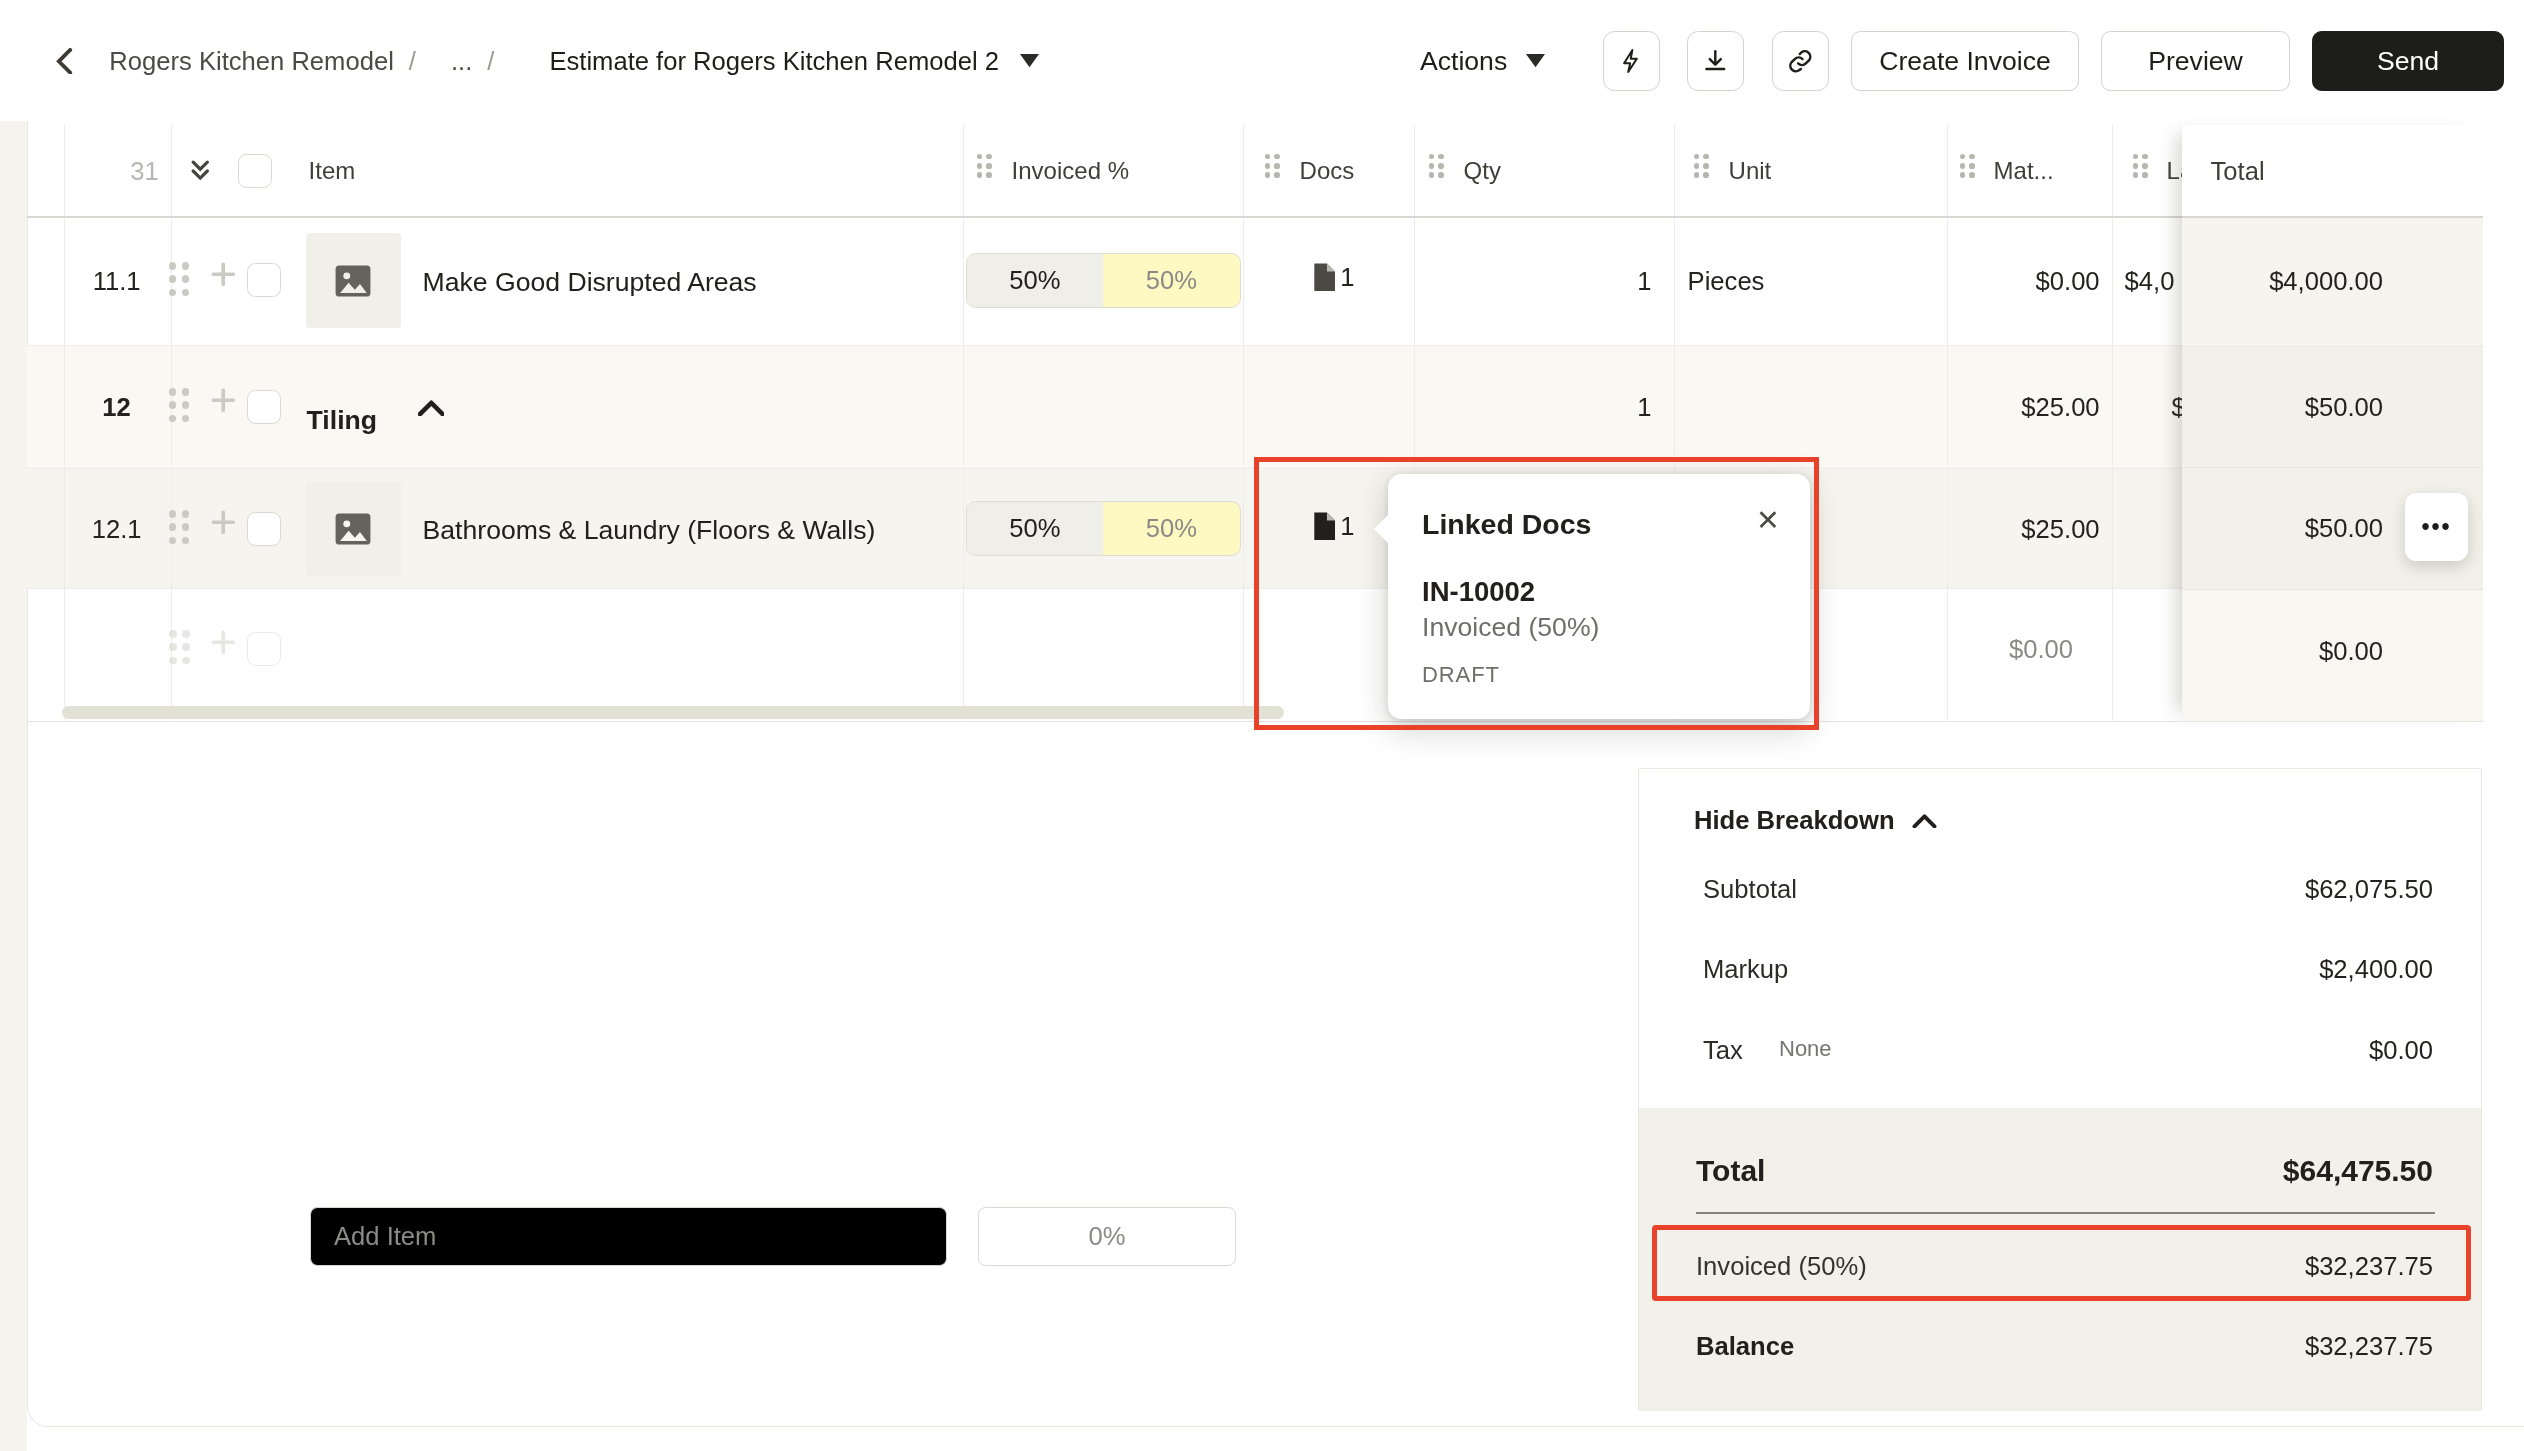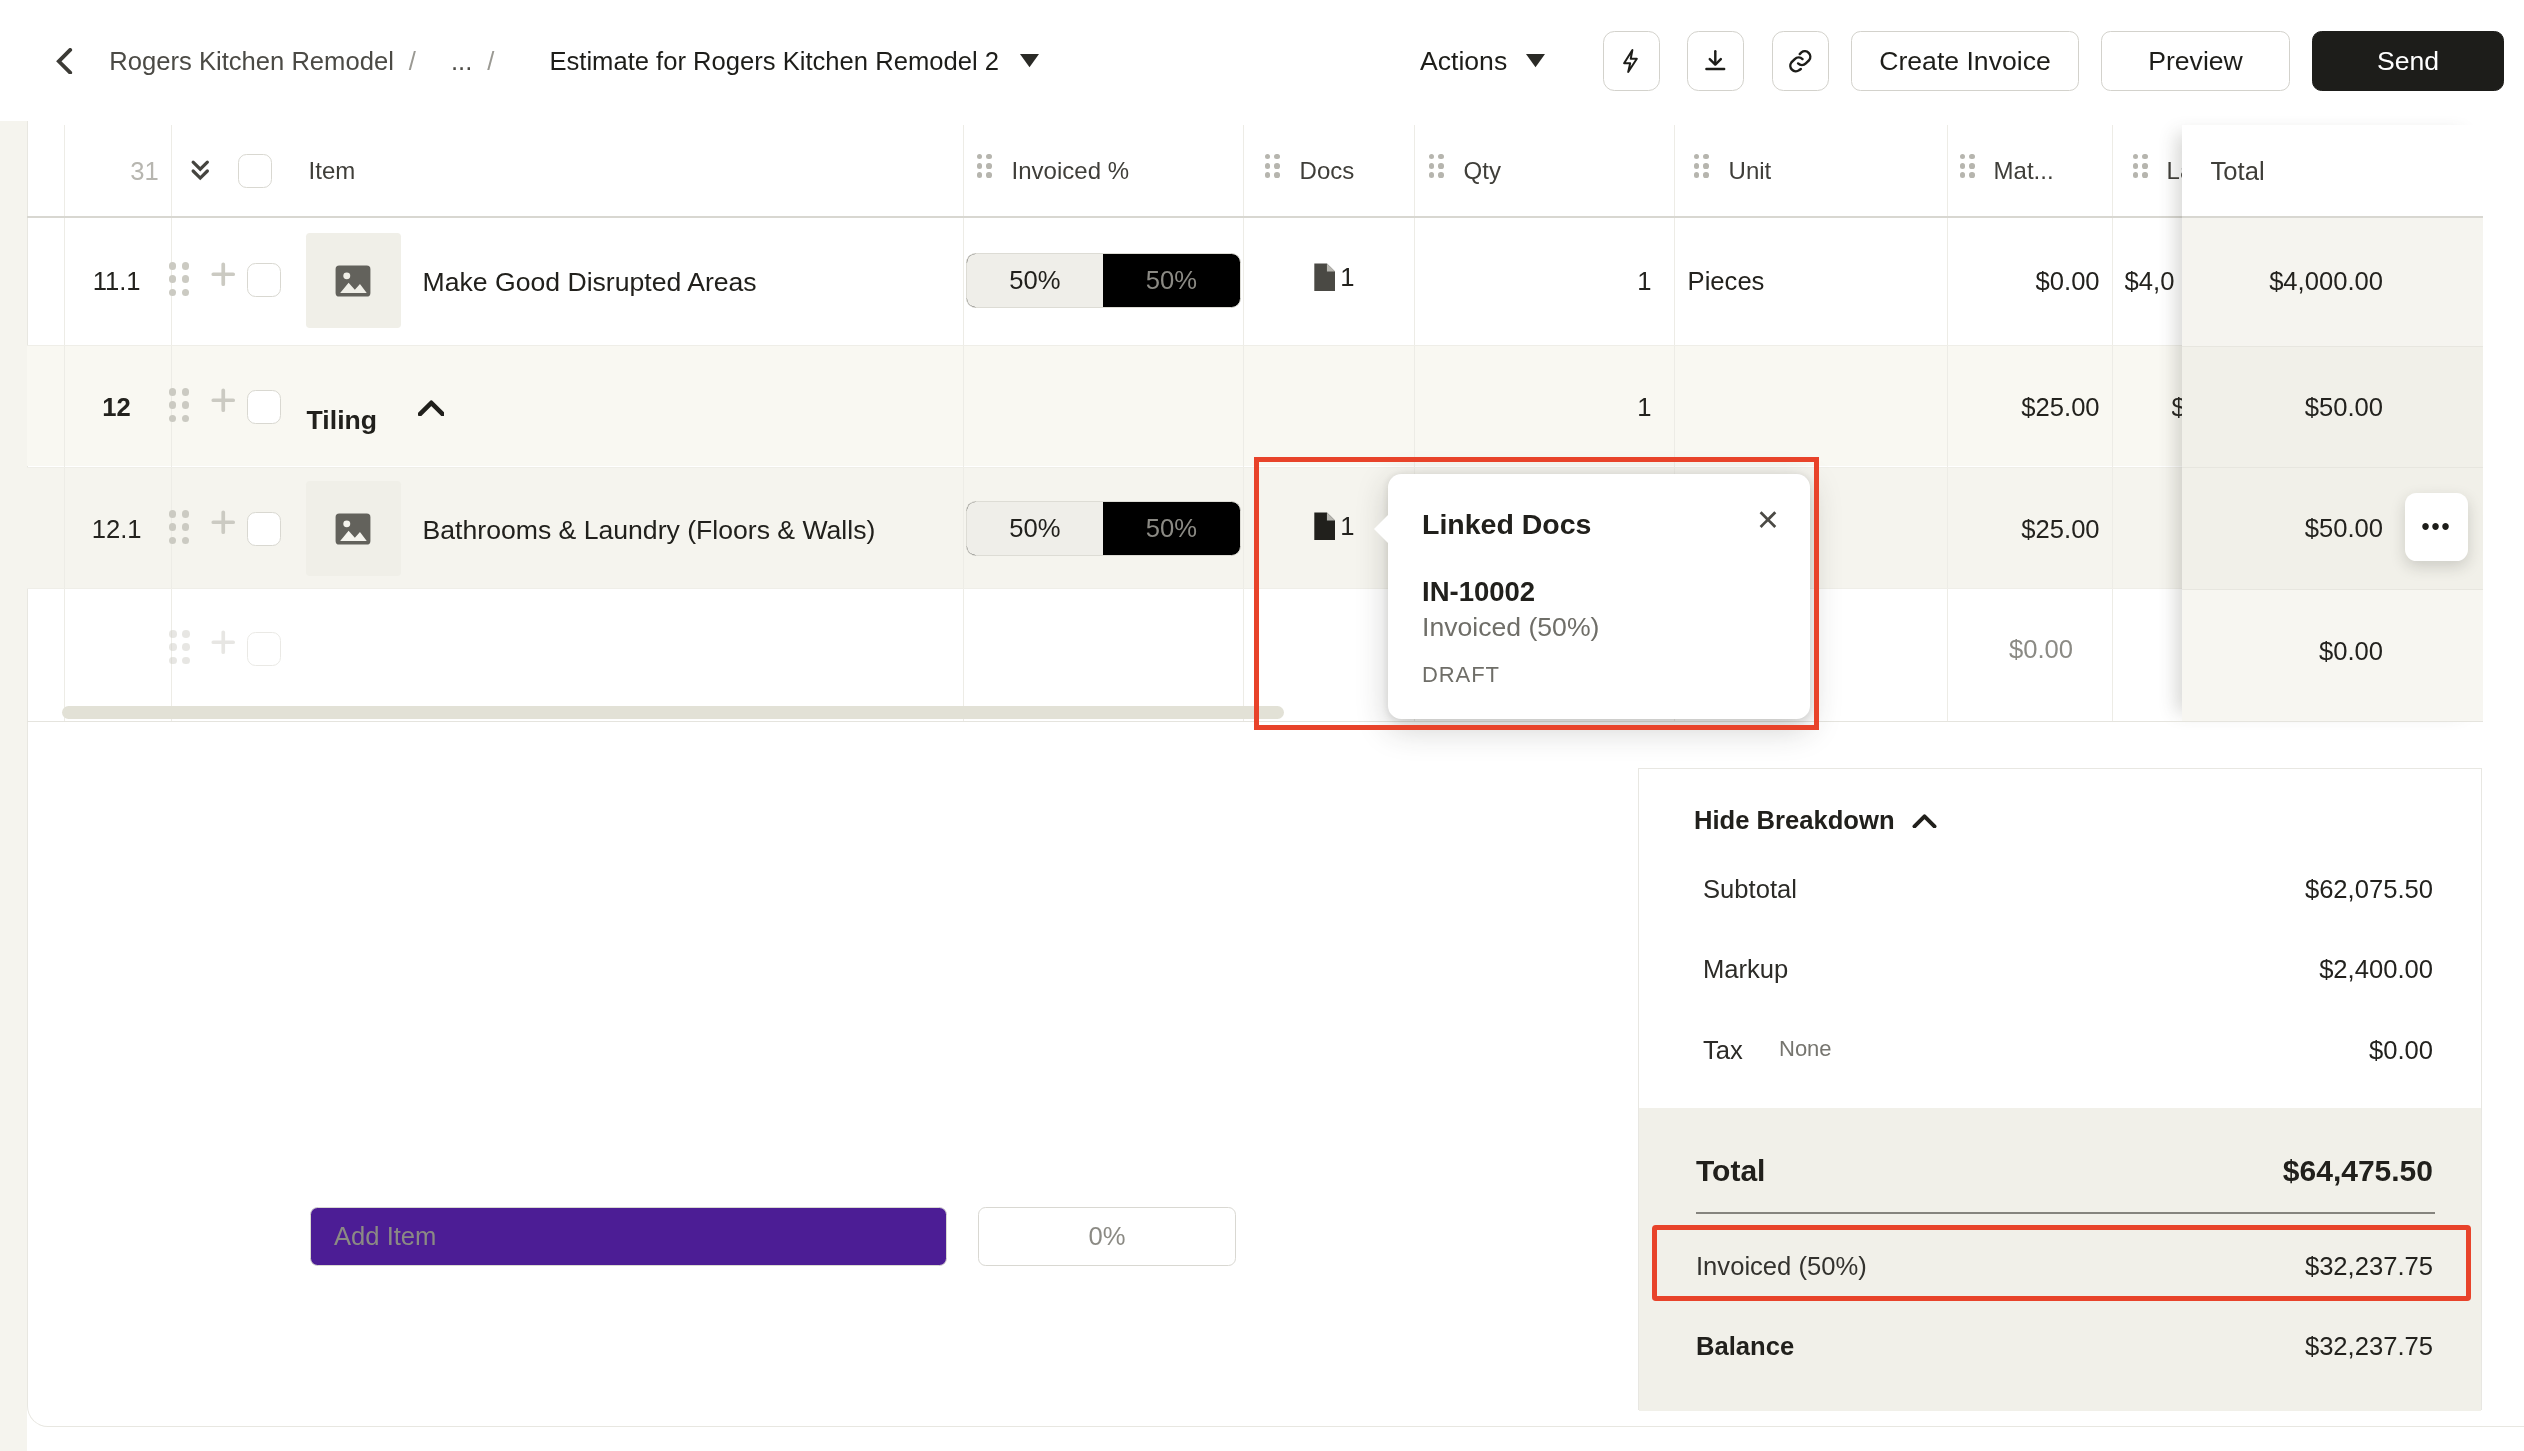--- a/index.html
+++ b/index.html
@@ -29,38 +29,38 @@
   .hdr-label{font-size:24px;color:#3f3e39;}
   .rownum{font-size:25.6px;color:#23221e;width:123px;text-align:center;}
   .dots{display:grid;grid-template-columns:repeat(2,7.6px);grid-auto-rows:7.6px;gap:5.7px;}
   .dots i{width:7.6px;height:7.6px;border-radius:50%;background:#cbcac2;}
   .dots.sm{grid-template-columns:repeat(2,5.7px);grid-auto-rows:5.7px;gap:3.8px;}
   .dots.sm i{width:5.7px;height:5.7px;background:#b6b5ae;}
   .checkbox{width:34px;height:34px;border:1.9px solid #d9d8d1;border-radius:8.5px;background:#fff;box-sizing:border-box;}
   .thumb{width:95px;height:95px;background:#f0efe8;border-radius:3.8px;display:flex;align-items:center;justify-content:center;}
   .item-title{font-size:26.6px;color:#21201c;}
   .seg{box-sizing:border-box;left:966px;width:275px;height:55px;border:1.9px solid #dddcd5;
-       border-radius:9.5px;background:#000000;display:flex;overflow:hidden;}
+       border-radius:9.5px;background:#fef9c3;display:flex;overflow:hidden;}
   .seg .l{width:50%;background:#efeee9;display:flex;align-items:center;justify-content:center;
        font-size:25.6px;color:#21201c;}
   .seg .r{width:50%;display:flex;align-items:center;justify-content:center;font-size:25.6px;color:#8b8a84;}
   .cell-num{font-size:25.6px;color:#23221e;text-align:right;}
   .gray-num{color:#8b8a84;}
   .row-bg2{left:26.6px;top:346px;width:2456px;height:120px;background:#f9f8f2;}
   .row-bg3{left:26.6px;top:468px;width:2456px;height:120px;background:#f5f4ee;}
   
   .totalcol{left:2182px;top:125px;width:301px;height:596px;background:#fff;
        box-shadow:-13.3px 0 17px -7.6px rgba(70,68,60,.22);}
   .totalcol .seg-row{position:absolute;left:0;width:301px;}
   .total-val{position:absolute;right:100px;font-size:25.6px;color:#23221e;}
   .scroll-thumb{left:62px;top:706px;width:1222px;height:13.3px;border-radius:6.6px;background:#e2e1d6;}
   .table-bottom{left:26.6px;top:721px;width:2456px;height:0.9px;background:#e5e4de;}
   
   .add-input{box-sizing:border-box;left:310px;top:619px;width:637px;height:59px;border:1.9px solid #d9d8d2;
-       border-radius:7.6px;background:#4c1d95;font-size:25.6px;color:#8b8a84;display:flex;align-items:center;padding-left:23px;text-align:right;}
+       border-radius:7.6px;background:#000000;font-size:25.6px;color:#8b8a84;display:flex;align-items:center;padding-left:23px;text-align:right;}
   .pct-box{box-sizing:border-box;left:978px;top:619px;width:258px;height:59px;border:1.9px solid #d9d8d2;
        border-radius:7.6px;background:#fff;display:flex;align-items:center;justify-content:center;font-size:25.6px;color:#8b8a84;}
   
   .popover{left:1388px;top:474px;width:422px;height:245px;background:#fff;border-radius:13.3px;
        box-shadow:0 9.5px 32px rgba(40,40,35,.22),0 1.9px 7.6px rgba(40,40,35,.12);}
   .popover .arrow{position:absolute;left:-14.2px;top:40px;width:0;height:0;
        border-top:15px solid transparent;border-bottom:15px solid transparent;border-right:15px solid #fff;}
   .pop-title{position:absolute;left:34px;top:34px;font-size:28.5px;font-weight:700;color:#21201c;}
   .pop-close{position:absolute;right:30px;top:30px;font-size:28.5px;color:#4b4a45;font-weight:700;}
   .pop-id{position:absolute;left:34px;top:102px;font-size:27.5px;font-weight:700;color:#21201c;}

